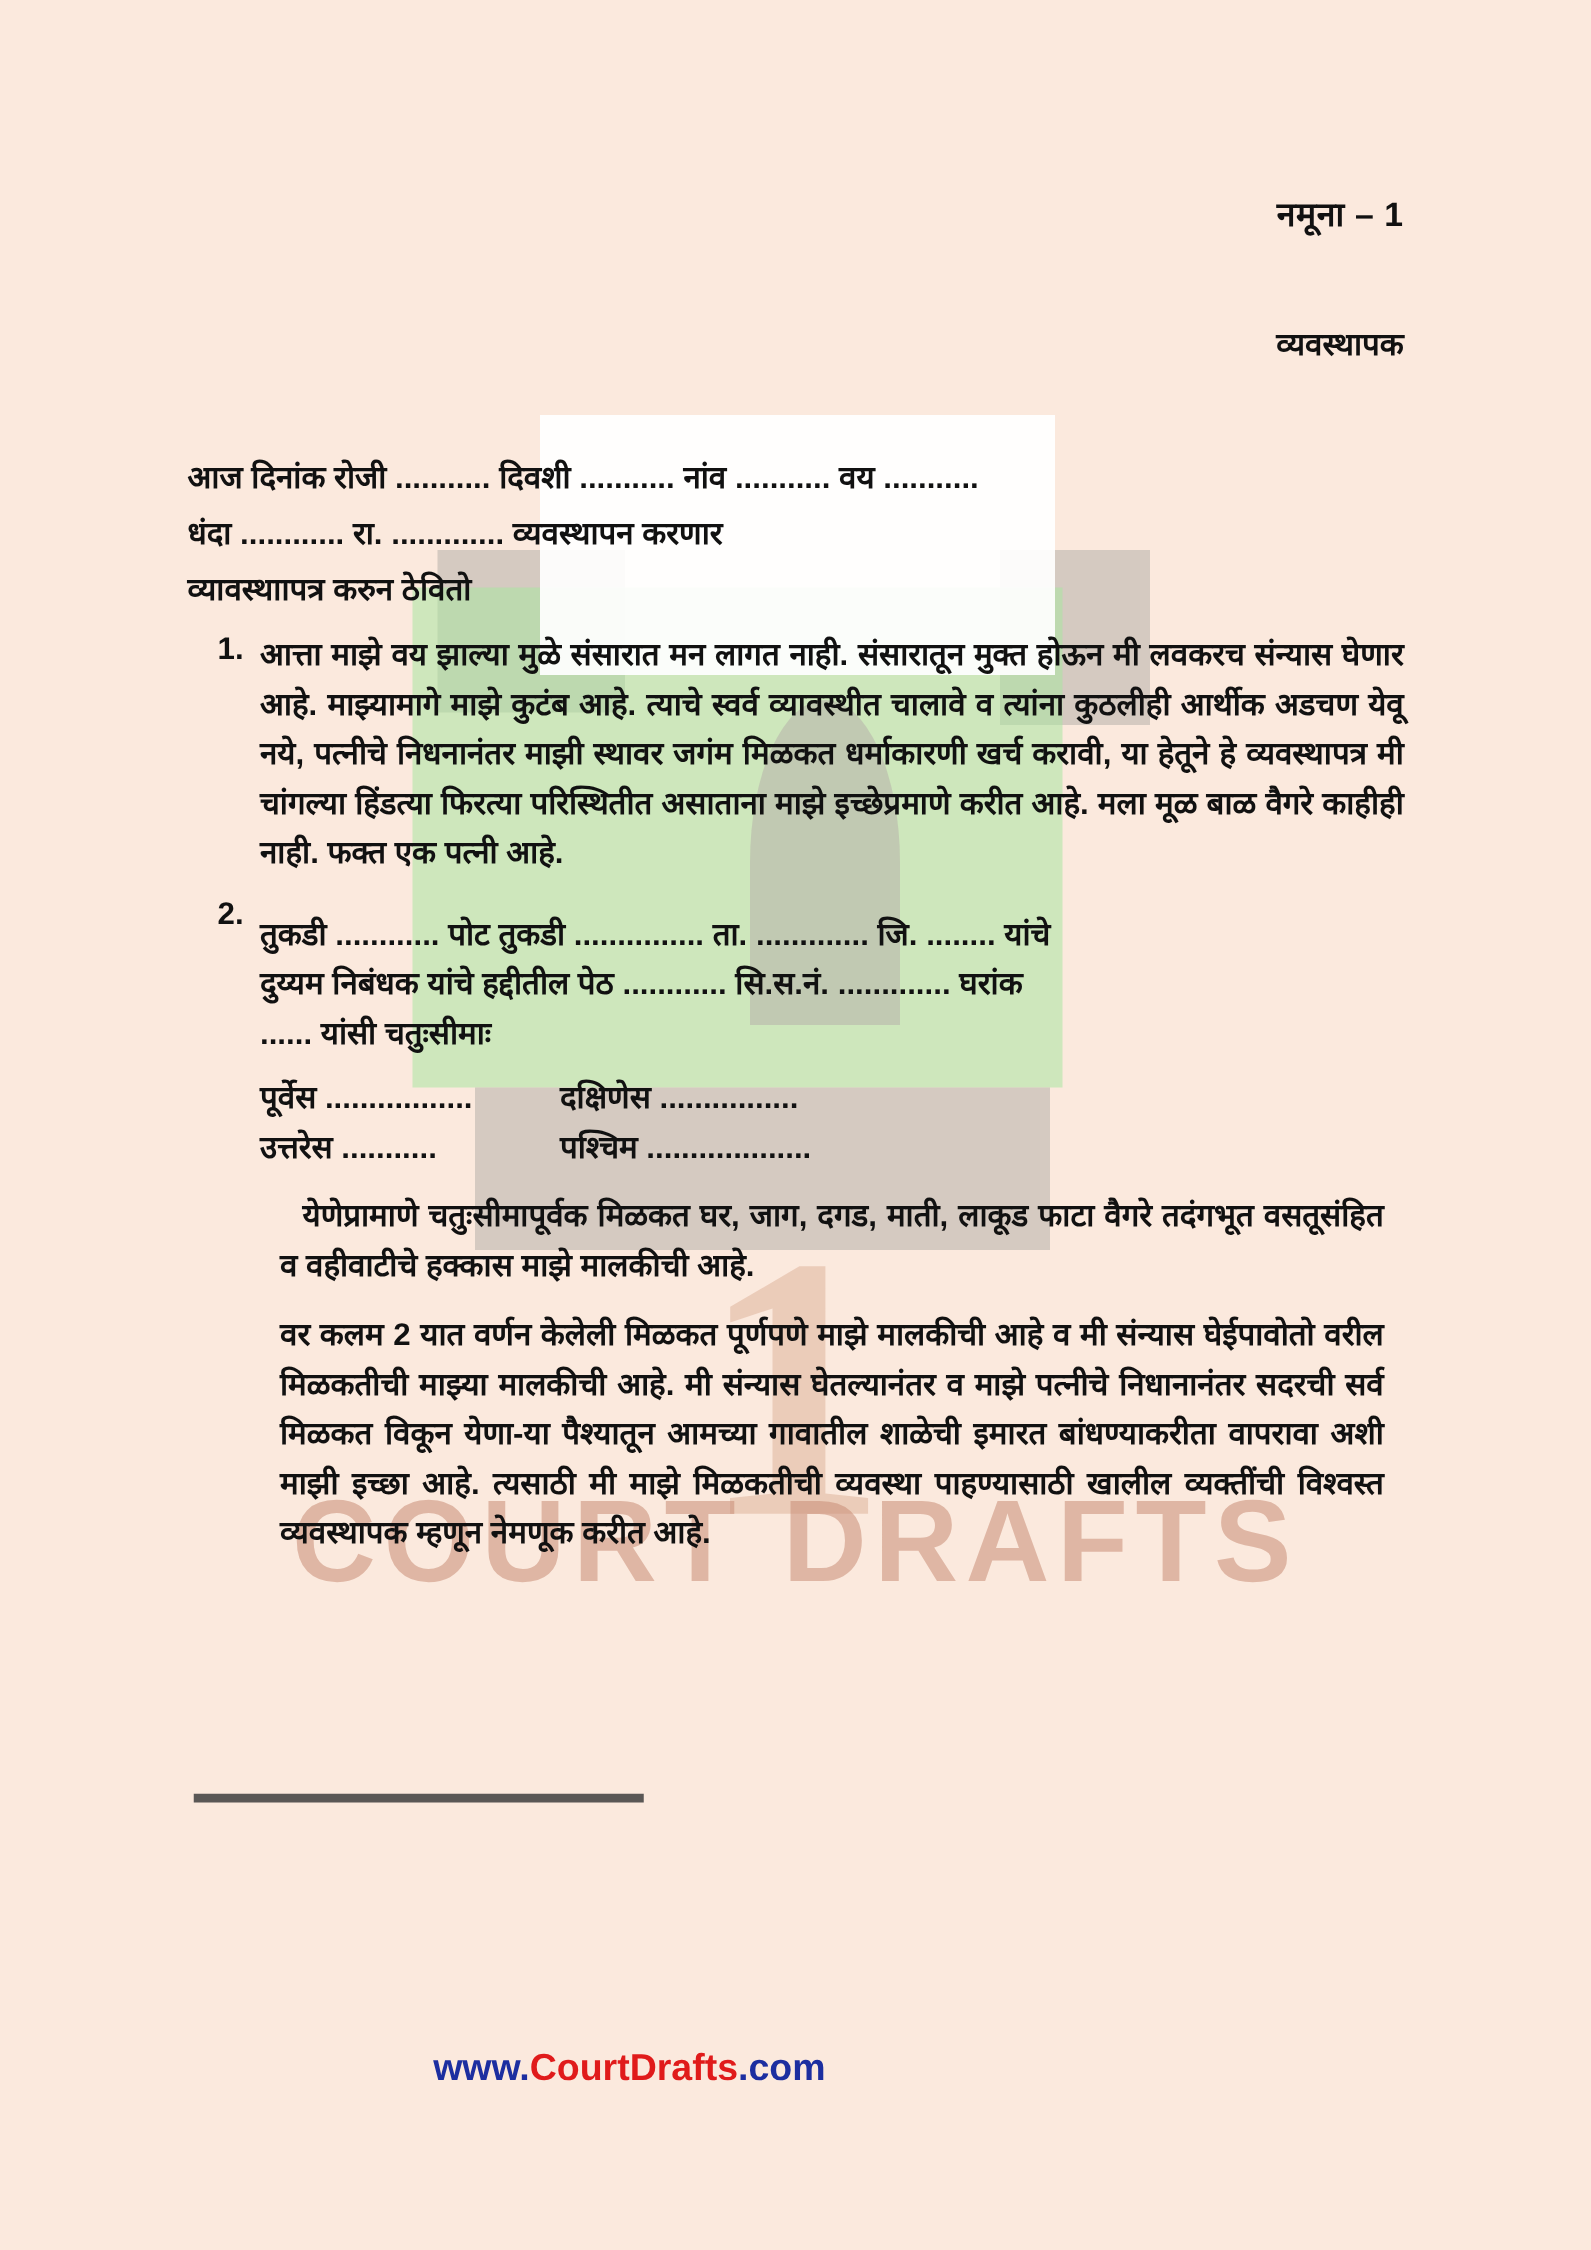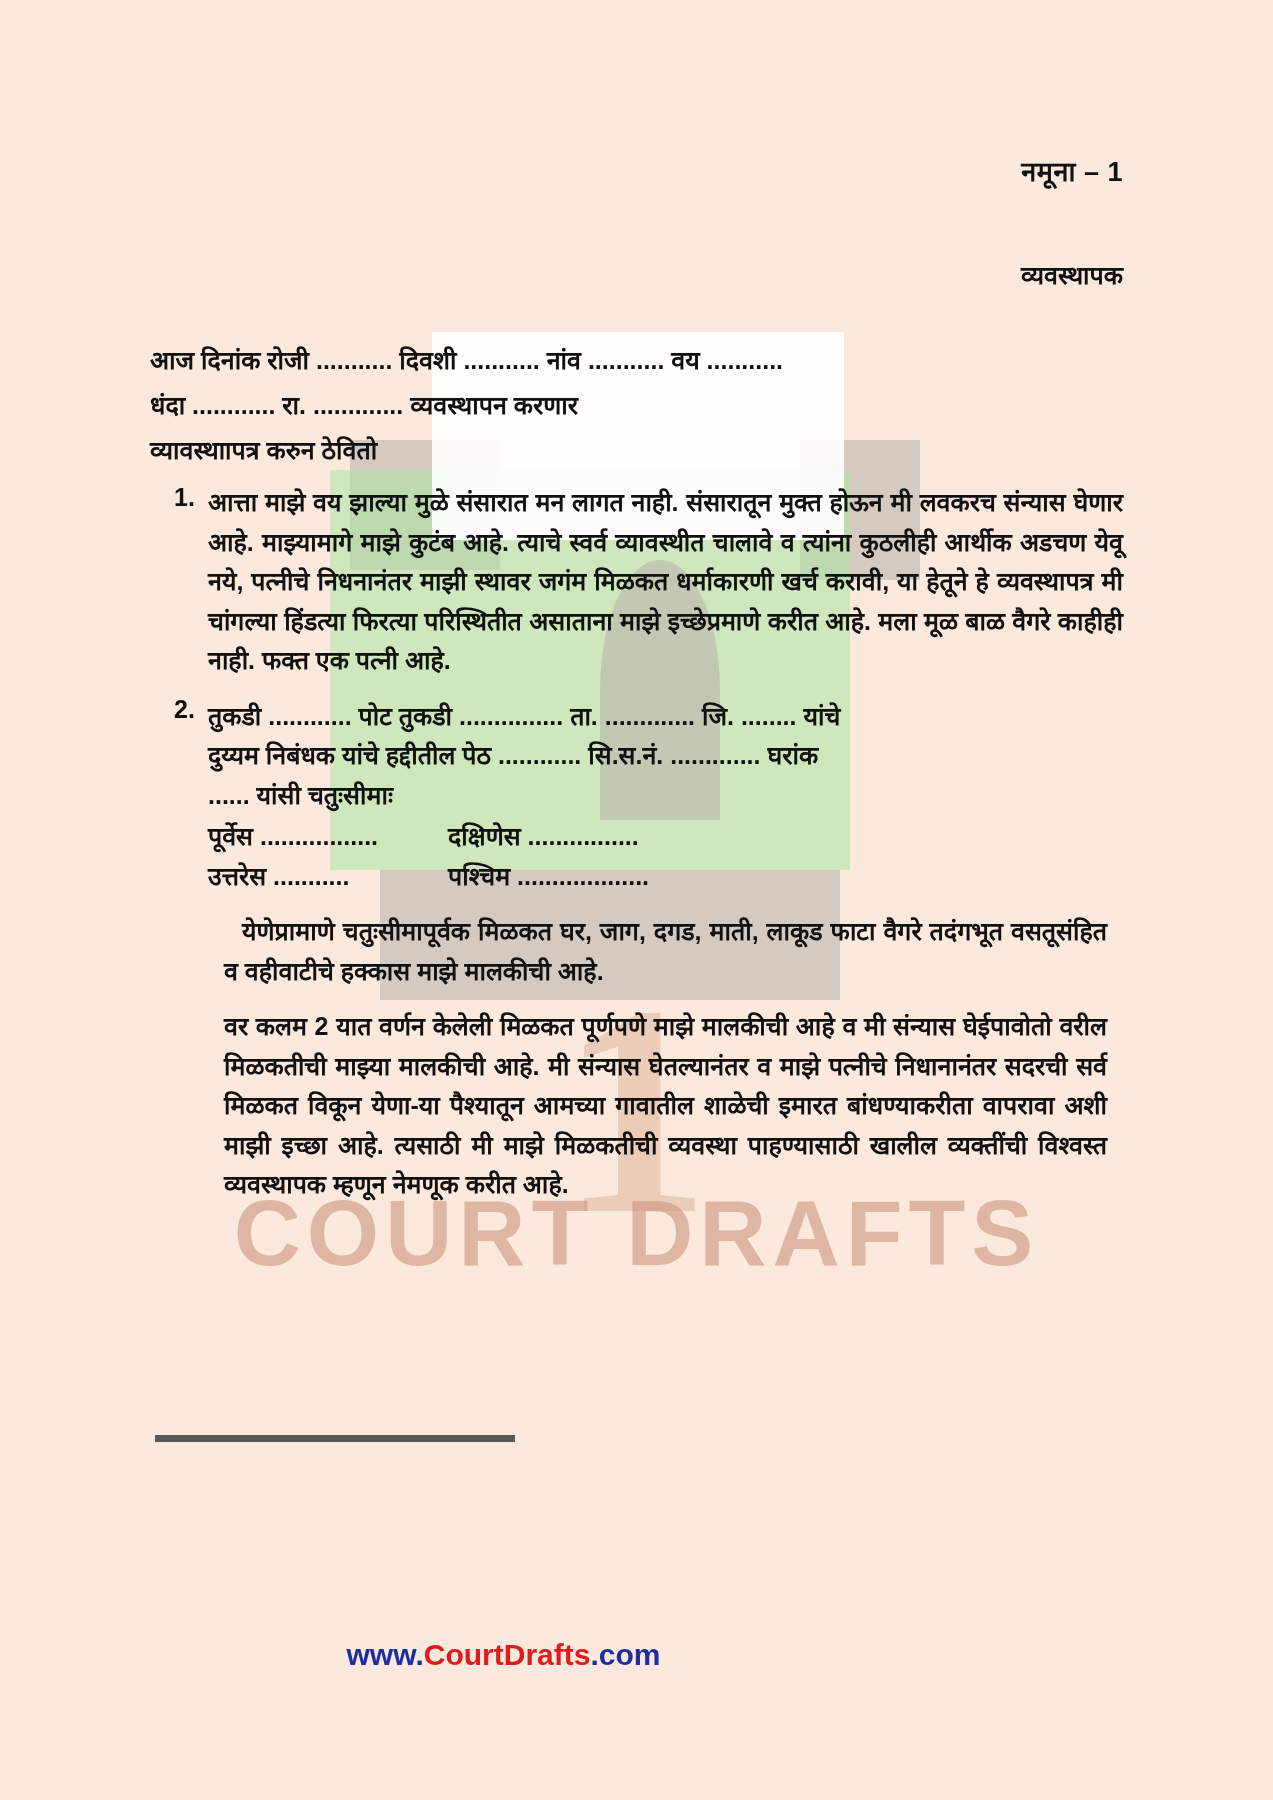--- a/index.html
+++ b/index.html
@@ -102,21 +102,21 @@
     letter-spacing: .5px;
   }
   .doc-subtitle {
     margin-top: 68px;
     text-align: right;
     font-size: 25px;
     font-weight: bold;
     color: #111;
   }
   .intro {
-    margin-top: 50px;
+    margin-top: 72px;
     font-size: 25px;
     font-weight: bold;
     color: #111;
     line-height: 1.55;
   }
   .intro p { margin: 0 0 6px 0; }
 
   .clause {
     display: flex;
     align-items: flex-start;
@@ -134,21 +134,21 @@
     box-sizing: border-box;
   }
   .clause-body {
     flex: 1 1 auto;
     line-height: 1.58;
     text-align: justify;
     text-justify: inter-word;
   }
   .clause-body p { margin: 0; }
   .sub-block {
-    margin-top: 2px;
+    margin-top: 12px;
     line-height: 1.58;
   }
   .sub-line { margin: 0; }
   .two-col {
     display: block;
     margin: 0;
   }
   .col-a { display: inline-block; min-width: 240px; }
   .col-b { display: inline-block; }
 

